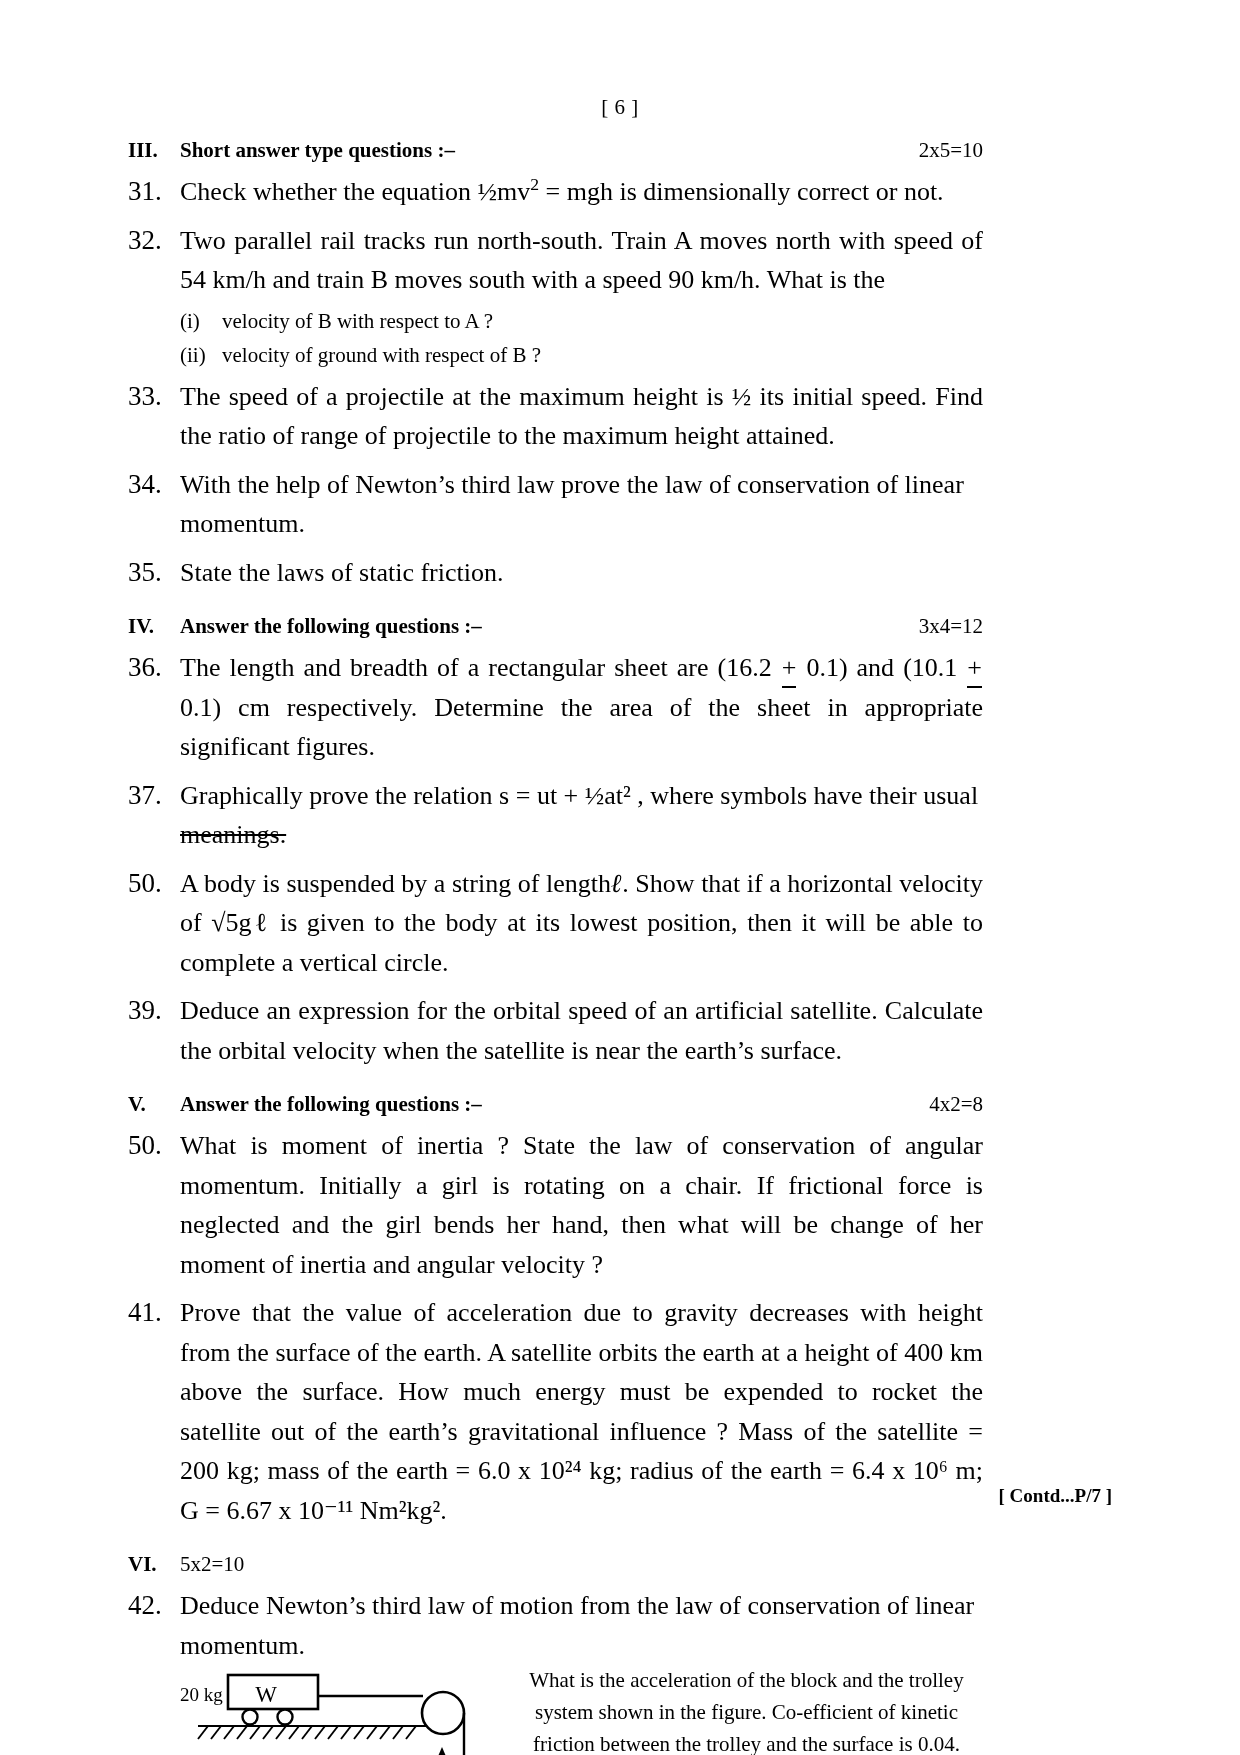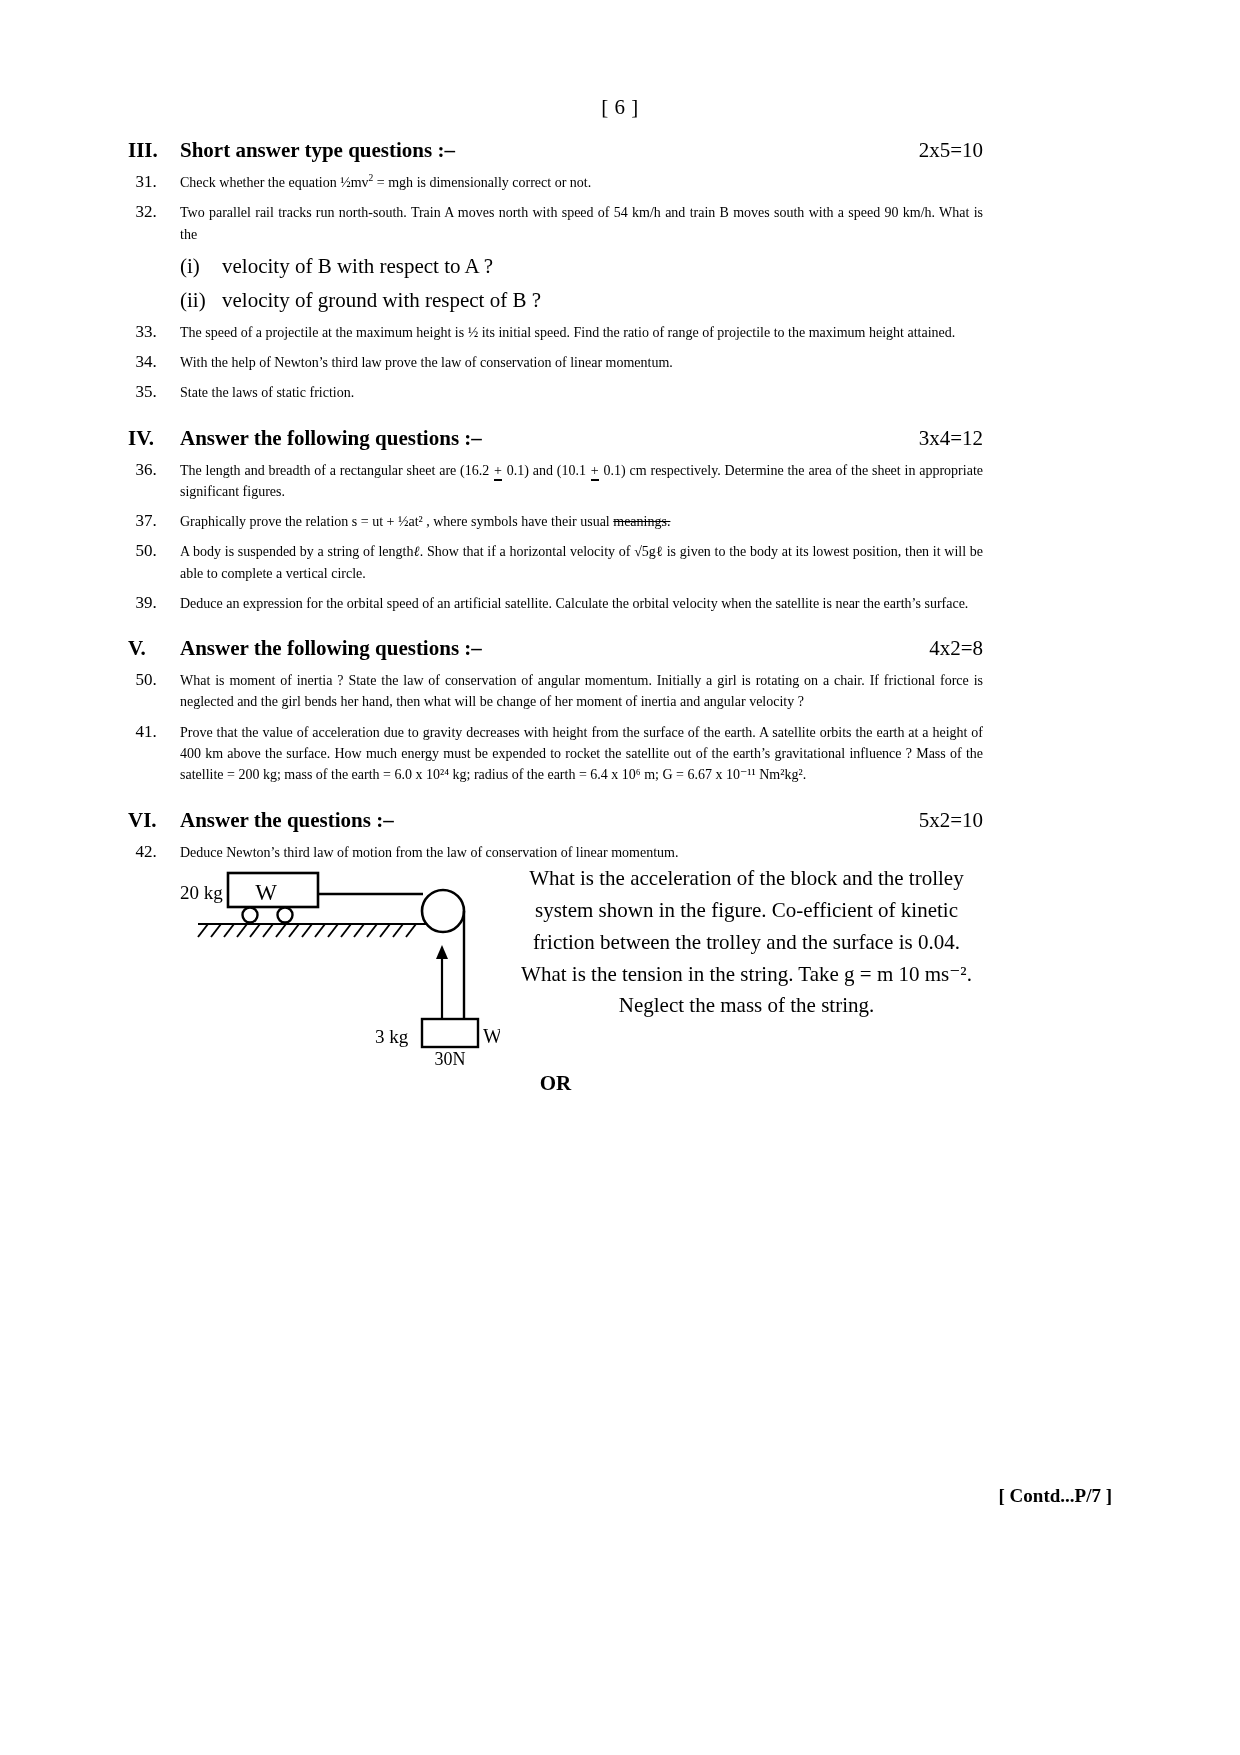--- a/index.html
+++ b/index.html
@@ -37,26 +37,26 @@
   }
   .sec-marks{
     flex:0 0 auto;font-size:21px;font-weight:normal;
     text-align:right;white-space:nowrap;
   }
   
   .q-row{
     display:flex;align-items:baseline;margin-top:9px;
   }
   .q-num{
-    width:52px;flex:0 0 52px;text-align:center;
+    width:52px;flex:0 0 52px;text-align:left;
     padding-right:16px;box-sizing:border-box;
-    font-size:17px;
+    font-size:27px;
   }
   .q-body{
-    flex:1 1 auto;font-size:14px;line-height:1.52;
+    flex:1 1 auto;font-size:26px;line-height:1.52;
     text-align:justify;text-justify:inter-word;
   }
   .q-body.nj{text-align:left;}
   
   .sub-row{
     display:flex;align-items:baseline;margin-top:9px;
     margin-left:52px;
   }
   .sub-num{
     width:42px;flex:0 0 42px;font-size:21px;
@@ -183,21 +183,20 @@
       <div class="q-body">What is moment of inertia ? State the law of conservation of angular momentum. Initially a girl is rotating on a chair. If frictional force is neglected and the girl bends her hand, then what will be change of her moment of inertia and angular velocity ?</div>
     </div>
 
     <div class="q-row">
       <div class="q-num">41.</div>
       <div class="q-body">Prove that the value of acceleration due to gravity decreases with height from the surface of the earth. A satellite orbits the earth at a height of 400 km above the surface. How much energy must be expended to rocket the satellite out of the earth’s gravitational influence ? Mass of the satellite = 200 kg; mass of the earth = 6.0 x 10²⁴ kg; radius of the earth = 6.4 x 10⁶ m; G = 6.67 x 10⁻¹¹ Nm²kg².</div>
     </div>
 
     <div class="sec-row">
       <div class="sec-num">VI.</div>
-      <div class="sec-title">Answer the questions :–</div>
       <div class="sec-marks">5x2=10</div>
     </div>
 
     <div class="q-row">
       <div class="q-num">42.</div>
       <div class="q-body nj">Deduce Newton’s third law of motion from the law of conservation of linear momentum.</div>
     </div>
 
     <div class="fig-block">
 

